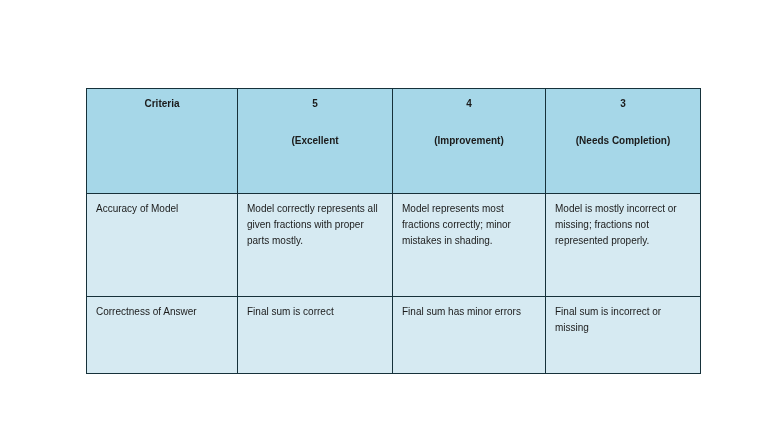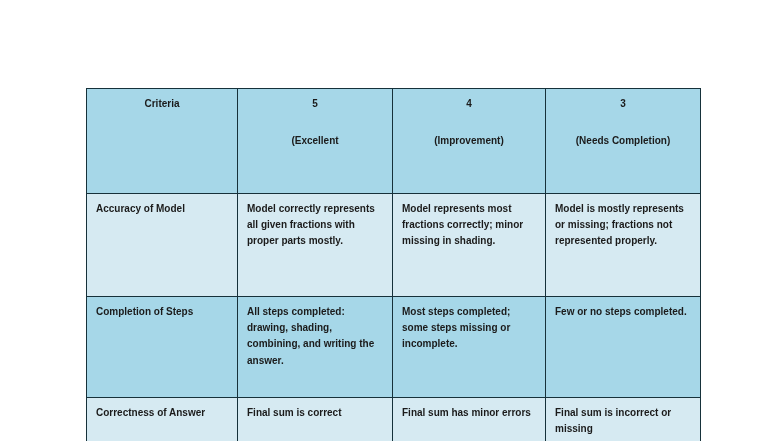--- a/index.html
+++ b/index.html
@@ -59,21 +59,21 @@
   thead th .desc {
     display: block;
   }
   thead th.criteria-head {
     vertical-align: top;
   }
 
   tbody tr.row-light td { background: #d6eaf2; }
   tbody tr.row-dark  td { background: #a6d7e8; }
 
-  tbody td { font-weight: bold; text-align: left; }
+  tbody td { font-weight: normal; text-align: left; }
 
   tbody tr.r1 td { height: 86px; }
   tbody tr.r2 td { height: 84px; }
   tbody tr.r3 td { height: 60px; }
 </style>
 </head>
 <body>
 
 <div class="page">
 
@@ -103,30 +103,24 @@
           <span class="desc">(Needs Completion)</span>
         </th>
       </tr>
     </thead>
 
     <tbody>
 
       <tr class="row-light r1">
         <td>Accuracy of Model</td>
         <td>Model correctly represents all given fractions with proper parts mostly.</td>
-        <td>Model represents most fractions correctly; minor missing in shading.</td>
-        <td>Model is mostly represents or missing; fractions not represented properly.</td>
+        <td>Model represents most fractions correctly; minor mistakes in shading.</td>
+        <td>Model is mostly incorrect or missing; fractions not represented properly.</td>
       </tr>
 
-      <tr class="row-dark r2">
-        <td>Completion of Steps</td>
-        <td>All steps completed: drawing, shading, combining, and writing the answer.</td>
-        <td>Most steps completed; some steps missing or incomplete.</td>
-        <td>Few or no steps completed.</td>
-      </tr>
 
       <tr class="row-light r3">
         <td>Correctness of Answer</td>
         <td>Final sum is correct</td>
         <td>Final sum has minor errors</td>
         <td>Final sum is incorrect or missing</td>
       </tr>
 
     </tbody>
   </table>

